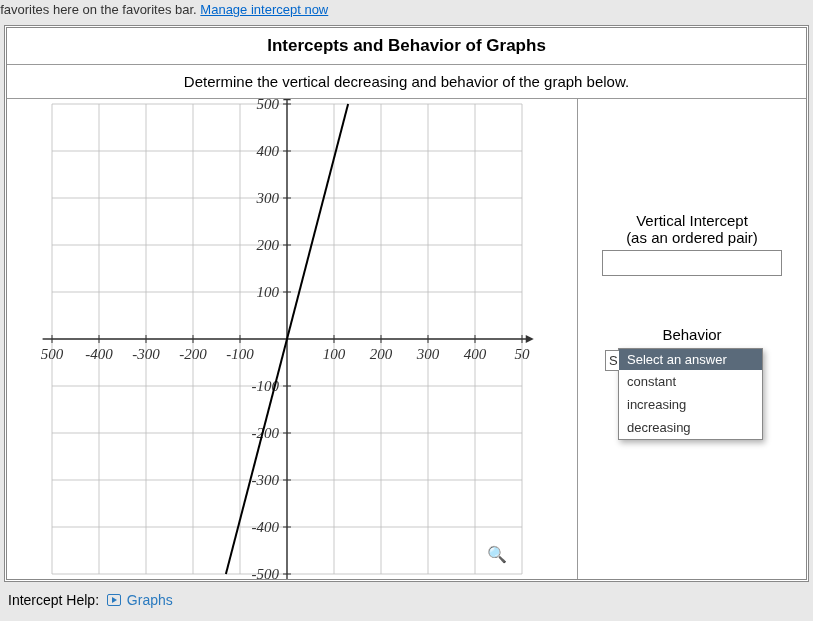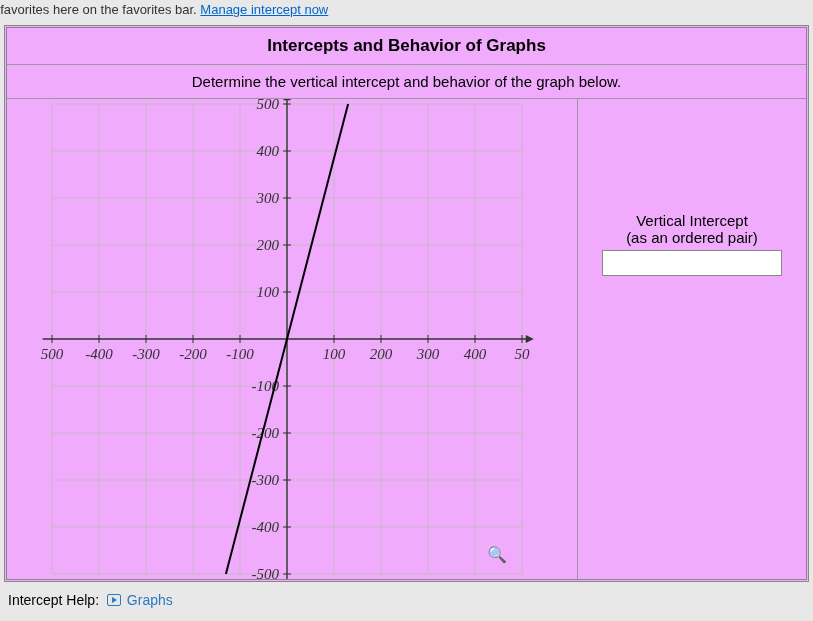--- a/index.html
+++ b/index.html
@@ -16,21 +16,21 @@
     color: #333;
     padding: 2px 0 6px 0;
     margin-left: -15px;
   }
   .favorites-bar a {
     color: #0066cc;
     text-decoration: underline;
   }
   .main-panel {
     border: 3px double #888;
-    background: #f0abfc;
+    background: #ffffff;
     margin: 2px 4px 0 4px;
     position: relative;
   }
   .title-row {
     text-align: center;
     font-weight: bold;
     font-size: 17px;
     padding: 8px 0;
     border-bottom: 1px solid #999;
   }
@@ -146,21 +146,21 @@
 </style>
 </head>
 <body>
 
 <div class="favorites-bar">
   <span>ur favorites here on the favorites bar. </span><a href="#">Manage intercept now</a>
 </div>
 
 <div class="main-panel">
   <div class="title-row">Intercepts and Behavior of Graphs</div>
-  <div class="instruction-row">Determine the vertical intercept and behavior of the graph below.</div>
+  <div class="instruction-row">Determine the vertical decreasing and behavior of the graph below.</div>
   <div class="content-row">
 
     <div class="graph-cell">
       <svg class="graph-svg" width="570" height="480" viewBox="0 0 570 480">
         <g id="grid">
             <line x1="45" y1="475" x2="45" y2="5" stroke="#bbb" stroke-width="0.8"></line>
             <line x1="45" y1="475" x2="515" y2="475" stroke="#bbb" stroke-width="0.8"></line>
             <line x1="92" y1="475" x2="92" y2="5" stroke="#bbb" stroke-width="0.8"></line>
             <line x1="45" y1="428" x2="515" y2="428" stroke="#bbb" stroke-width="0.8"></line>
             <line x1="139" y1="475" x2="139" y2="5" stroke="#bbb" stroke-width="0.8"></line>
@@ -238,20 +238,30 @@
       <span class="magnifier">🔍</span>
     </div>
 
     <div class="answer-cell">
       <div class="vi-block">
         <div>Vertical Intercept</div>
         <div>(as an ordered pair)</div>
         <input class="vi-input" type="text" value="" style="">
       </div>
 
+      <div class="behavior-block">
+        <div>Behavior</div>
+        <span class="s-prefix">S</span>
+        <div class="dropdown">
+          <div class="sel">Select an answer</div>
+          <div class="opt">constant</div>
+          <div class="opt">increasing</div>
+          <div class="opt">decreasing</div>
+        </div>
+      </div>
     </div>
 
   </div>
 </div>
 
 <div class="question-help">
   <span>Intercept Help:</span>
   <span class="video-link">
     <span class="play-icon"></span>
     <span>Graphs</span>

